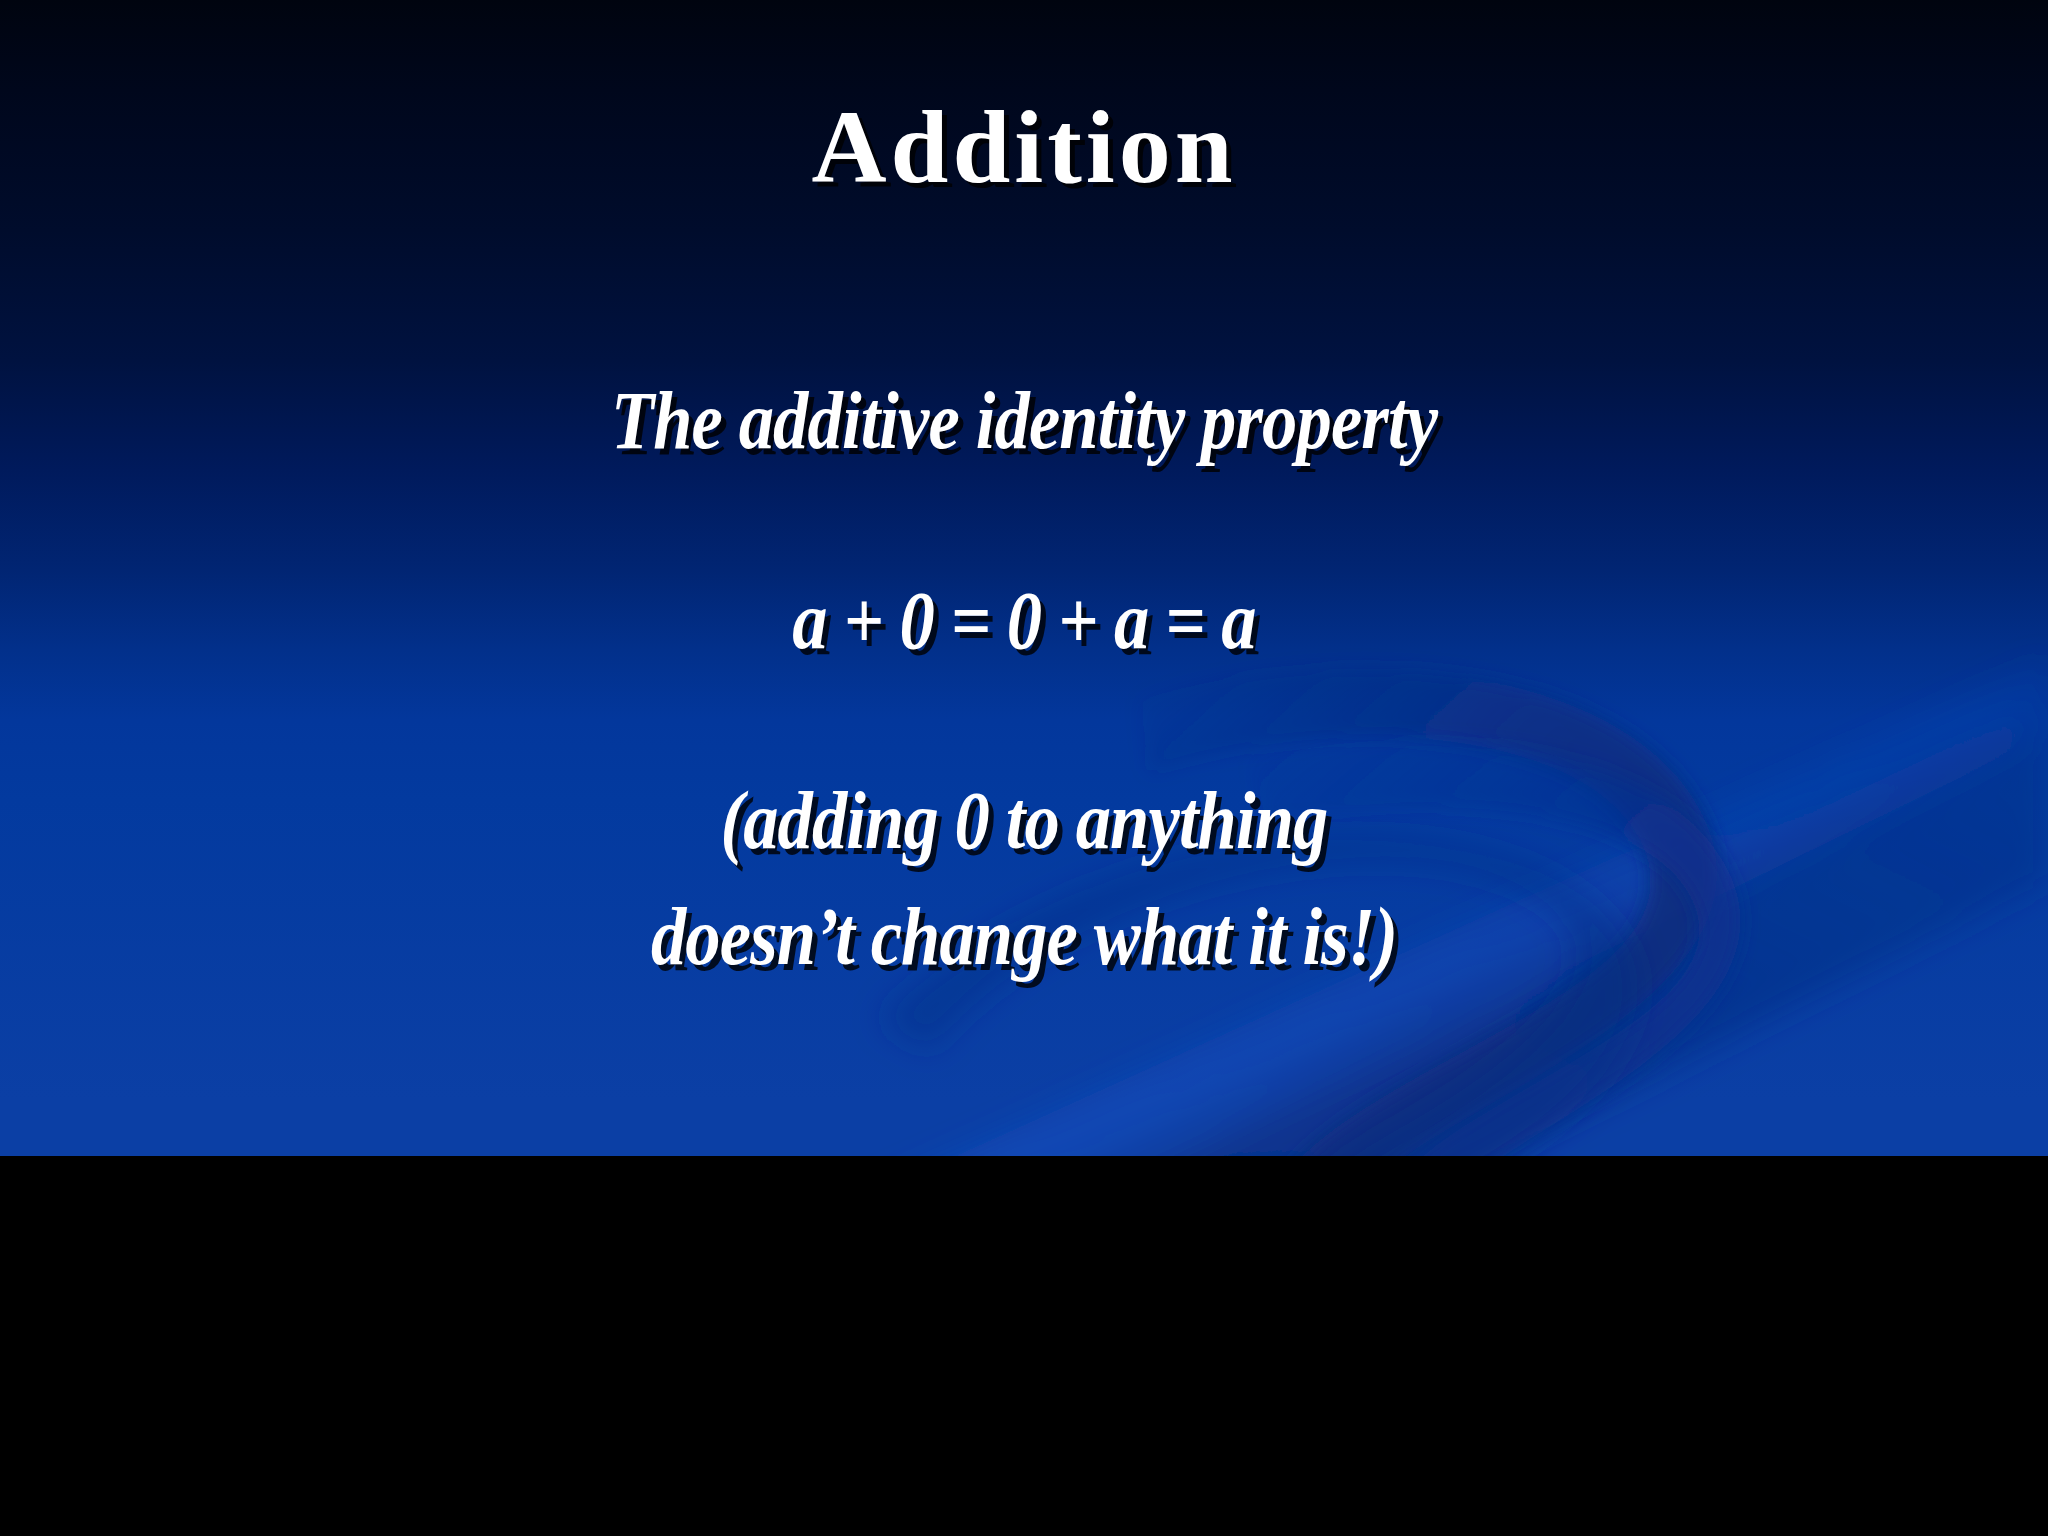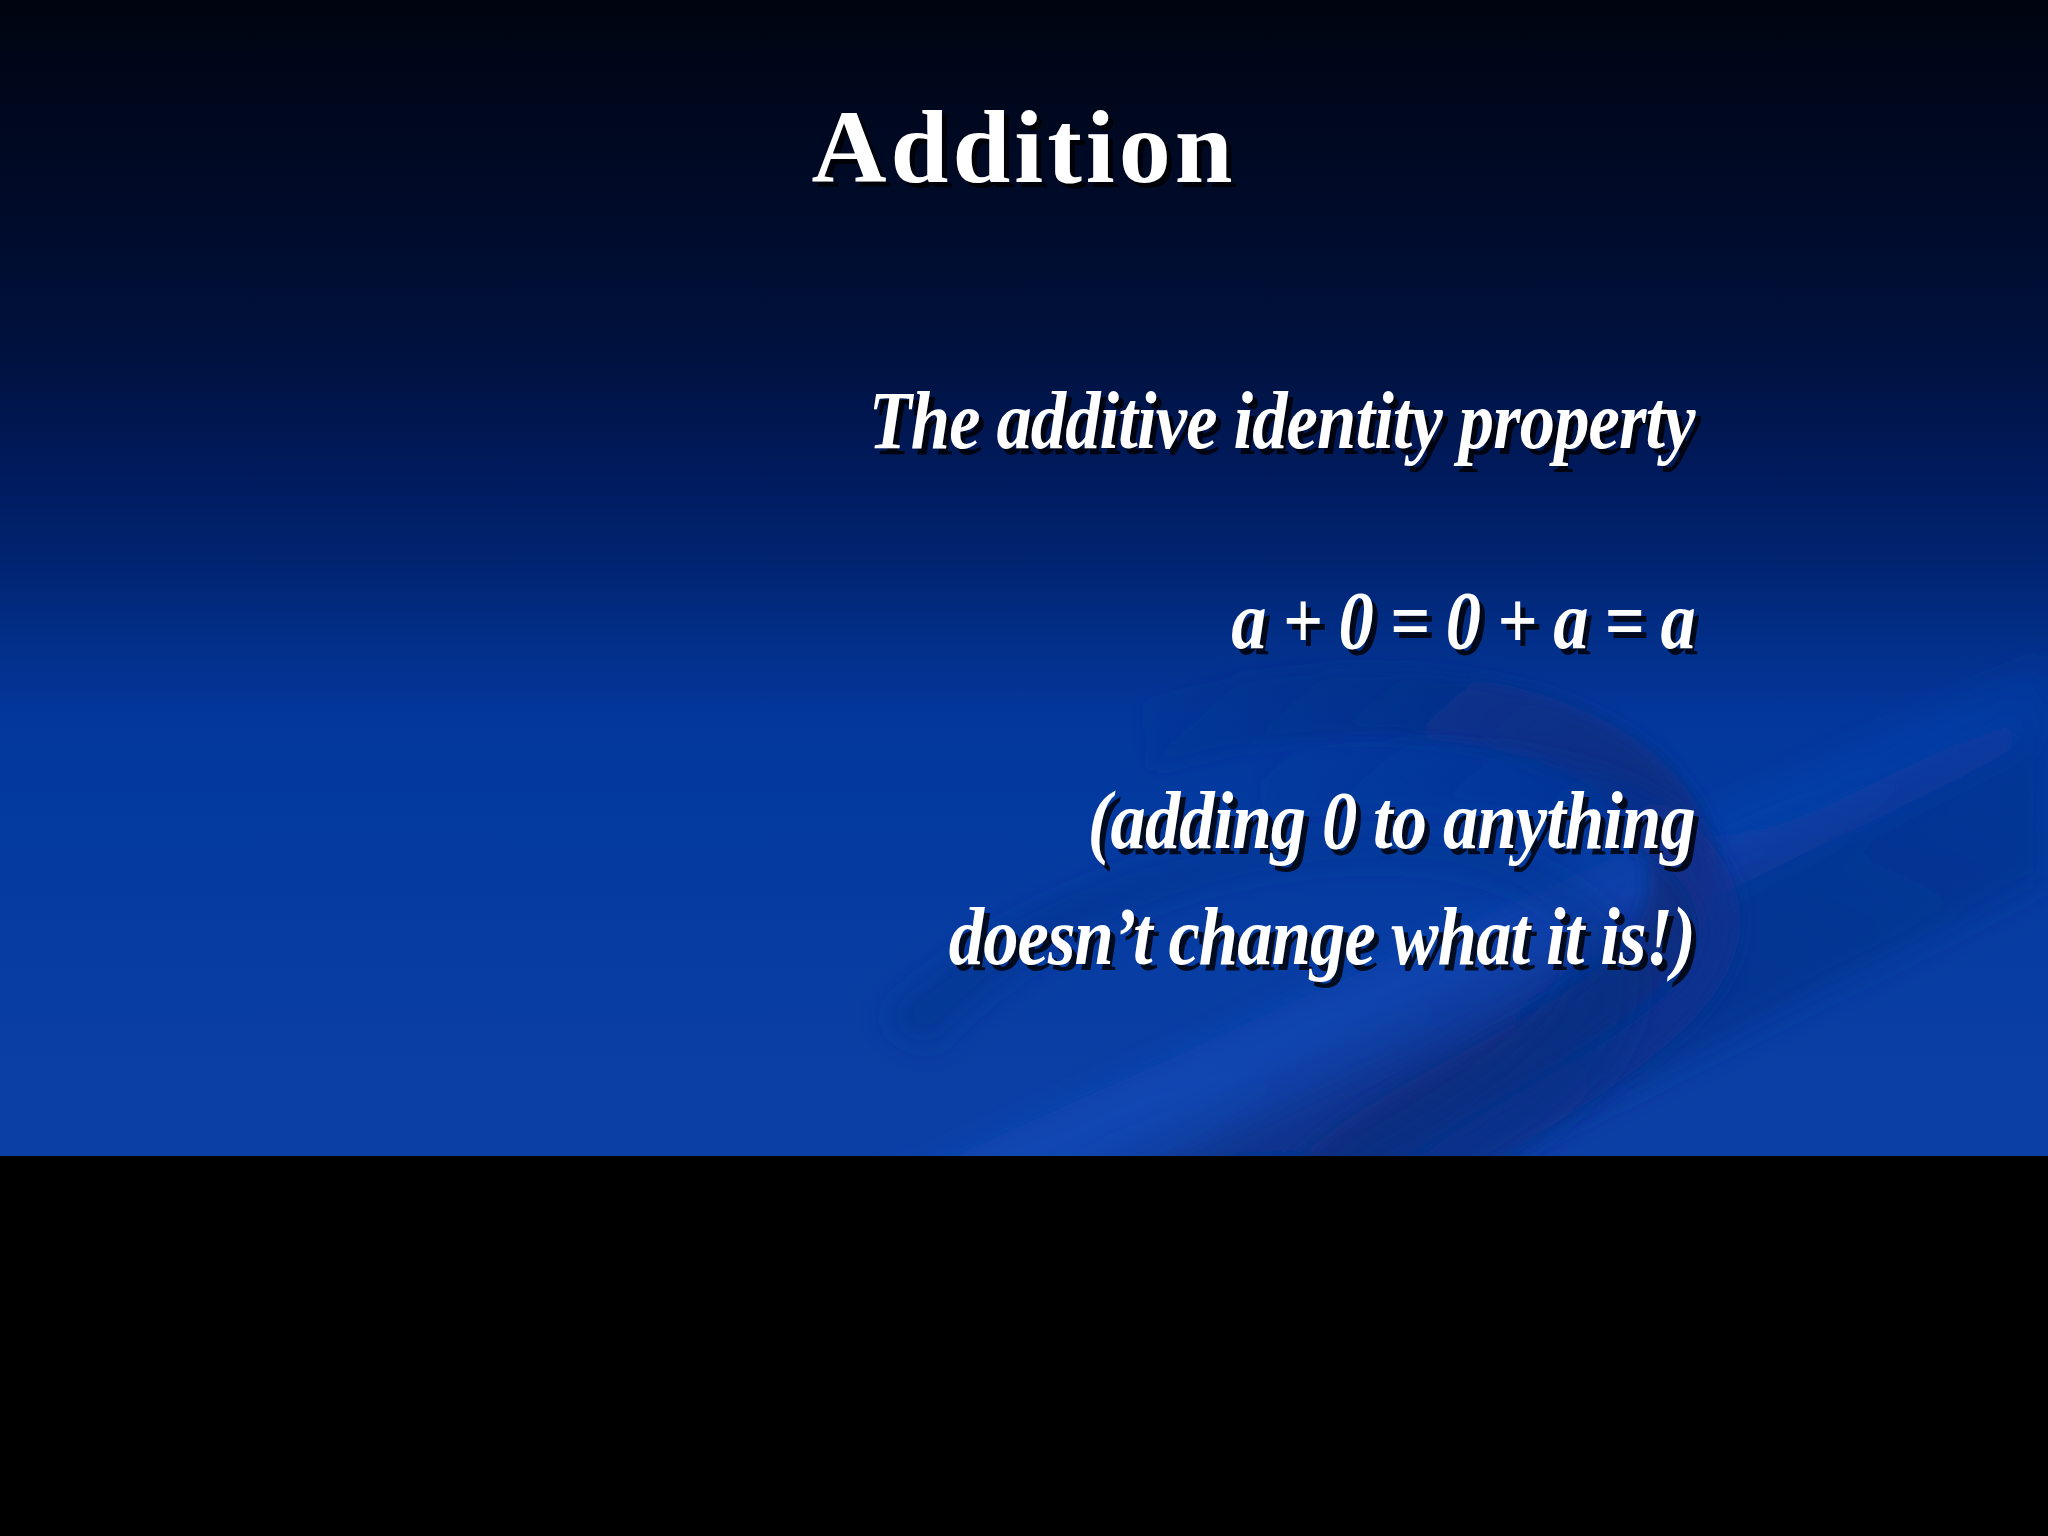--- a/index.html
+++ b/index.html
@@ -57,21 +57,21 @@
     text-shadow: 5px 5px 0 rgba(0,0,0,0.78);
     white-space: pre;
   }
 
   .body-block {
     position: absolute;
     left: 50%;
     transform: translateX(-50%);
     top: 368px;
     width: 1560px;
-    text-align: right;
+    text-align: center;
   }
 
   .body-line {
     color: #ffffff;
     font-weight: bold;
     font-style: italic;
     font-size: 82px;
     line-height: 1.0;
     letter-spacing: -1px;
     text-shadow: 6px 6px 0 rgba(0,0,0,0.80);

